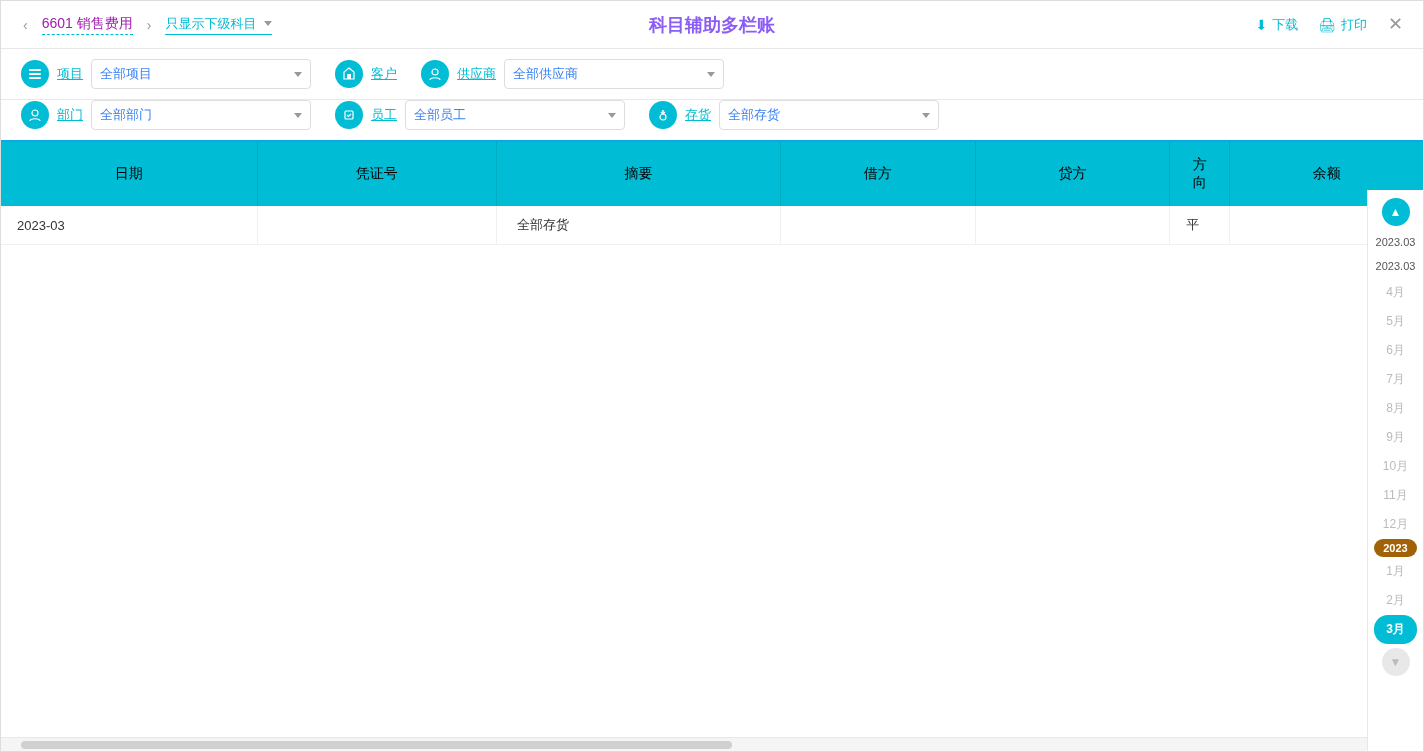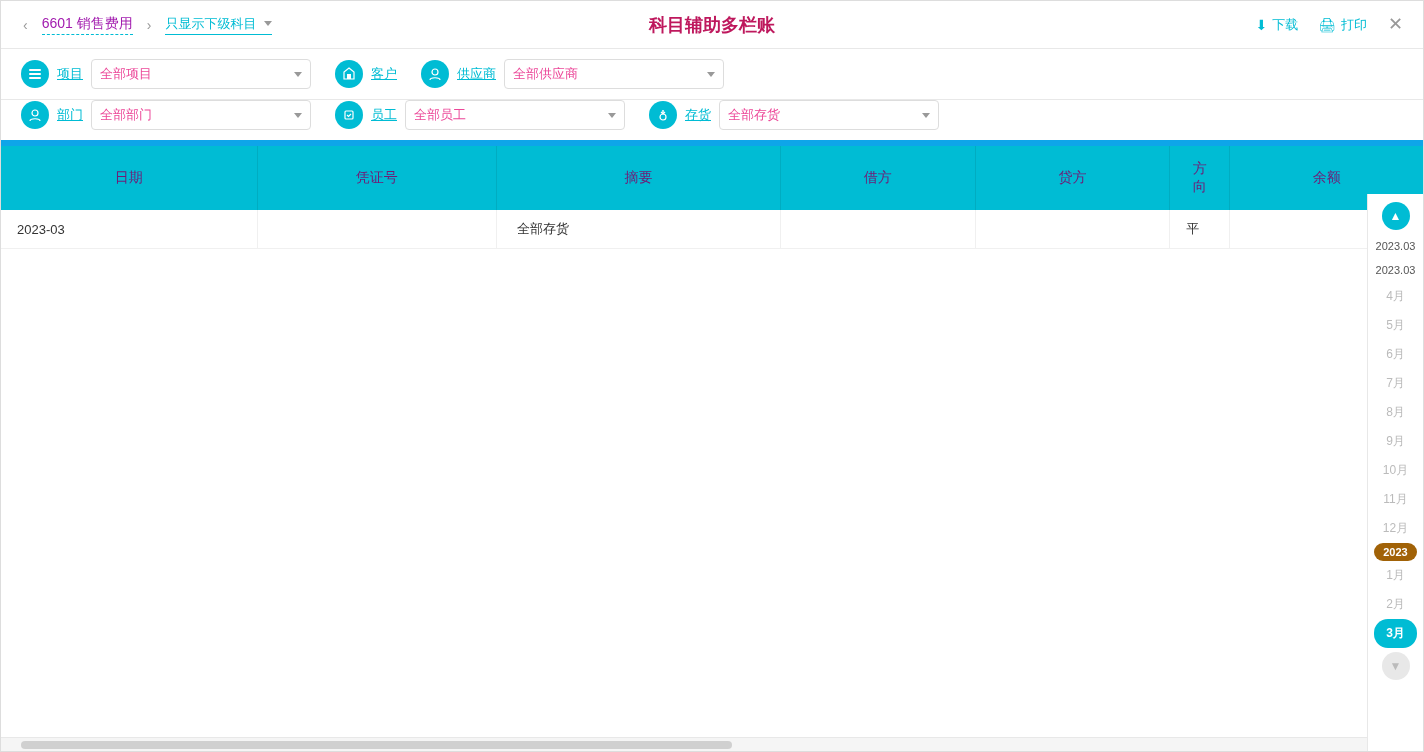--- a/index.html
+++ b/index.html
@@ -58,21 +58,21 @@
       border: none;
       background: none;
       cursor: pointer;
       font-size: 13px;
       border-bottom: 1px solid #00bcd4;
       padding-bottom: 1px;
     }
     .page-title {
       font-size: 18px;
       font-weight: 600;
-      color: #be185d;
+      color: #8b5cf6;
       position: absolute;
       left: 50%;
       transform: translateX(-50%);
     }
     .title-bar-right {
       display: flex;
       align-items: center;
       gap: 20px;
     }
     .action-btn {
@@ -129,42 +129,42 @@
       white-space: nowrap;
       text-decoration: underline;
     }
     .filter-select {
       width: 180px;
       height: 30px;
       border: 1px solid #ddd;
       border-radius: 4px;
       padding: 0 8px;
       font-size: 13px;
-      color: #ec4899;
+      color: #3b82f6;
       background: #fff;
       cursor: pointer;
       display: flex;
       align-items: center;
       justify-content: space-between;
     }
     .filter-select-wide {
       width: 220px;
     }
     .table-container {
       flex: 1;
       overflow: auto;
       position: relative;
     }
     table {
       width: 100%;
       border-collapse: collapse;
     }
     thead tr {
       background: #00bcd4;
-      color: #701a75;
+      color: #000000;
     }
     thead th {
       padding: 14px 16px;
       text-align: center;
       font-weight: 500;
       font-size: 14px;
       border-right: 1px solid #00acc1;
     }
     thead th:last-child {
       border-right: none;
@@ -335,21 +335,21 @@
         </svg>
       </div>
       <span class="filter-label">供应商</span>
       <div class="filter-select filter-select-wide">
         <span>全部供应商</span>
         <span class="chevron-down"></span>
       </div>
     </div>
   </div>
 
-  <div class="filter-row" style="border-bottom: 6px solid #0ea5e9; padding-top: 0;">
+  <div class="filter-row" style="border-bottom: 2px solid #0ea5e9; padding-top: 0;">
 
     <div class="filter-group">
       <div class="filter-icon" style="background:#00bcd4;">
         <svg width="14" height="14" viewBox="0 0 14 14" fill="none">
           <circle cx="7" cy="5" r="3" stroke="white" stroke-width="1.2" fill="none"></circle>
           <path d="M2 13 C2 10 12 10 12 13" stroke="white" stroke-width="1.2" fill="none"></path>
         </svg>
       </div>
       <span class="filter-label">部门</span>
       <div class="filter-select filter-select-wide">

